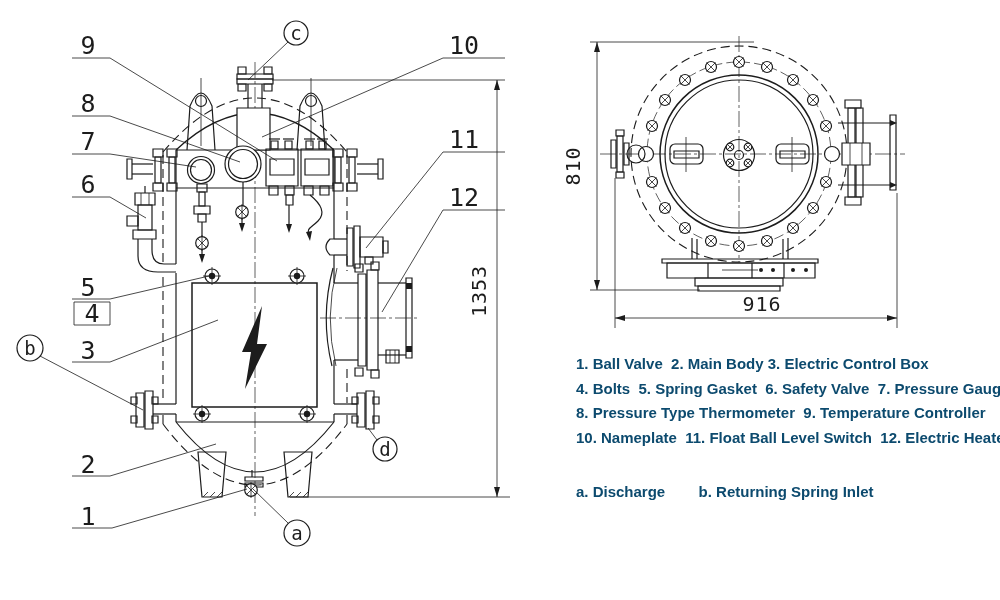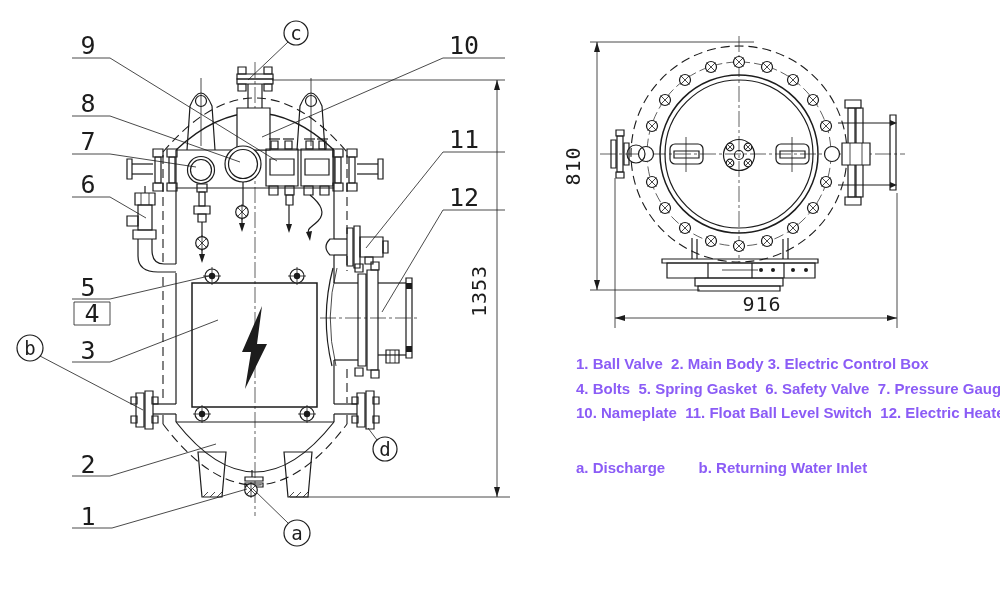--- a/index.html
+++ b/index.html
@@ -16,21 +16,21 @@
   .cl   { stroke:var(--line); stroke-width:0.7; fill:none; stroke-dasharray:16,3,3,3; }
   .boltc{ stroke:var(--line); stroke-width:0.7; fill:none; stroke-dasharray:10,4; }
   .wf   { fill:#ffffff; stroke:var(--line); stroke-width:1.2; }
   .blk  { fill:var(--line); stroke:none; }
   text  { fill:var(--line); stroke:none; font-family:"DejaVu Sans Mono", monospace; }
   .num  { font-size:25px; }
   .let  { font-size:19px; }
   .dim  { font-size:20px; letter-spacing:1px; }
   .legend { position:absolute; left:576px; top:352px; width:420px;
             font-family:"Liberation Sans", sans-serif; font-weight:600;
-            font-size:15px; color:#8b5cf6; }
+            font-size:15px; color:#0c4a6e; }
   .legend .pline { white-space:pre; line-height:24.5px; }
   .legend .gap   { height:29px; }
   .legend .cline { white-space:pre; line-height:25px; }
 </style>
 </head>
 <body>
 
 <div class="stage">
 <svg width="1000" height="600" viewBox="0 0 1000 600">
   <defs>
@@ -454,17 +454,18 @@
       <polygon points="625,315 625,321 615,318" class="blk"></polygon>
       <polygon points="887,315 887,321 897,318" class="blk"></polygon>
       <text class="dim" text-anchor="middle" x="762" y="311">916</text>
     </g>
   </g>
 </svg>
 
 <div class="legend">
   <div class="pline">1. Ball Valve  2. Main Body 3. Electric Control Box</div>
   <div class="pline">4. Bolts  5. Spring Gasket  6. Safety Valve  7. Pressure Gauge</div>
+  <div class="pline">8. Pressure Type Thermometer  9. Temperature Controller</div>
   <div class="pline">10. Nameplate  11. Float Ball Level Switch  12. Electric Heater</div>
   <div class="gap"></div>
-  <div class="cline">a. Discharge        b. Returning Water Inlet</div>
+  <div class="cline">a. Discharge        b. Returning Spring Inlet</div>
 </div>
 </div>
 
 </body></html>

